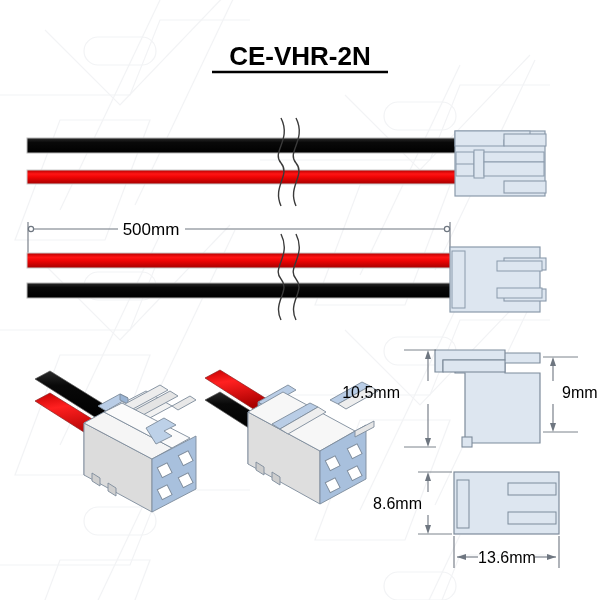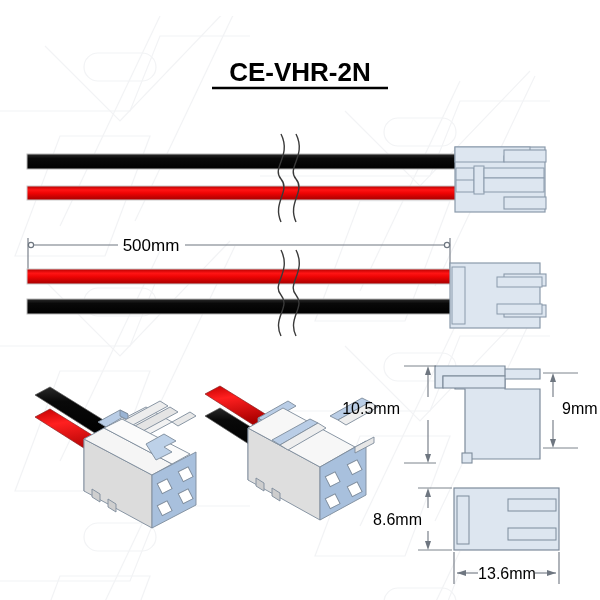--- a/index.html
+++ b/index.html
@@ -1,21 +1,21 @@
 <!DOCTYPE html>
 <html><head>
 <meta charset="utf-8">
 <style>
   html,body{margin:0;padding:0;}
   body{
     width:600px;height:600px;background:#ffffff;
     font-family:"Liberation Sans", sans-serif;
     overflow:hidden;position:relative;
   }
-  #stage{position:absolute;left:0;top:16px;width:600px;height:444px;}
+  #stage{position:absolute;left:0;top:0;width:600px;height:444px;}
   #stage svg{display:block;}
   .txt{font-family:"Liberation Sans", sans-serif;}
 </style>
 </head>
 <body>
 
 <div id="stage">
 <svg width="600" height="600" viewBox="0 0 600 600" xmlns="http://www.w3.org/2000/svg">
 
   <defs>

